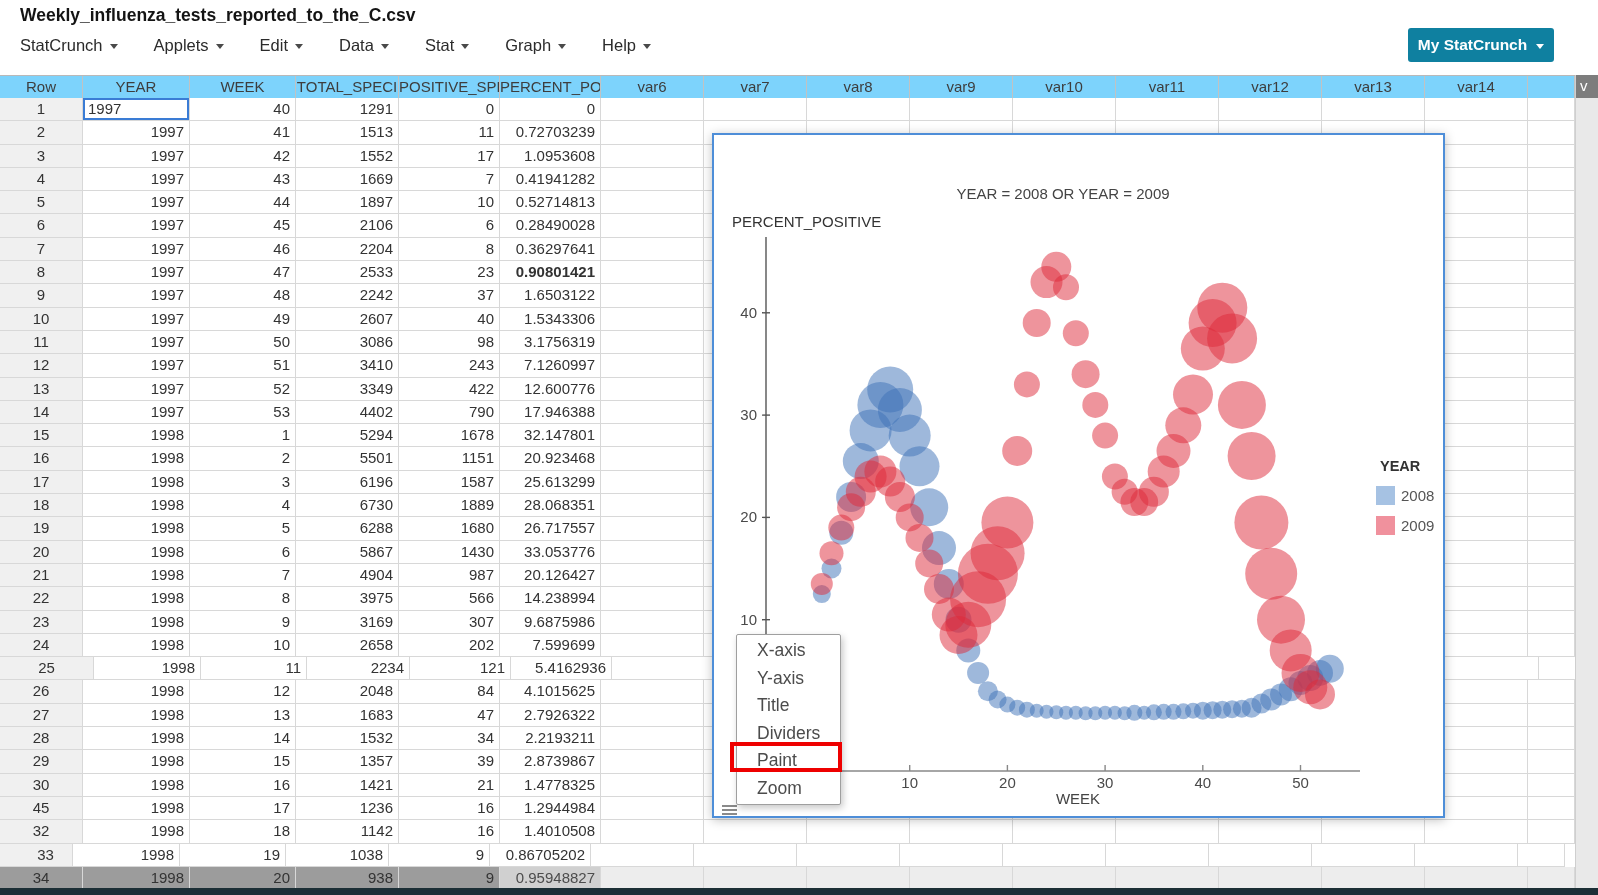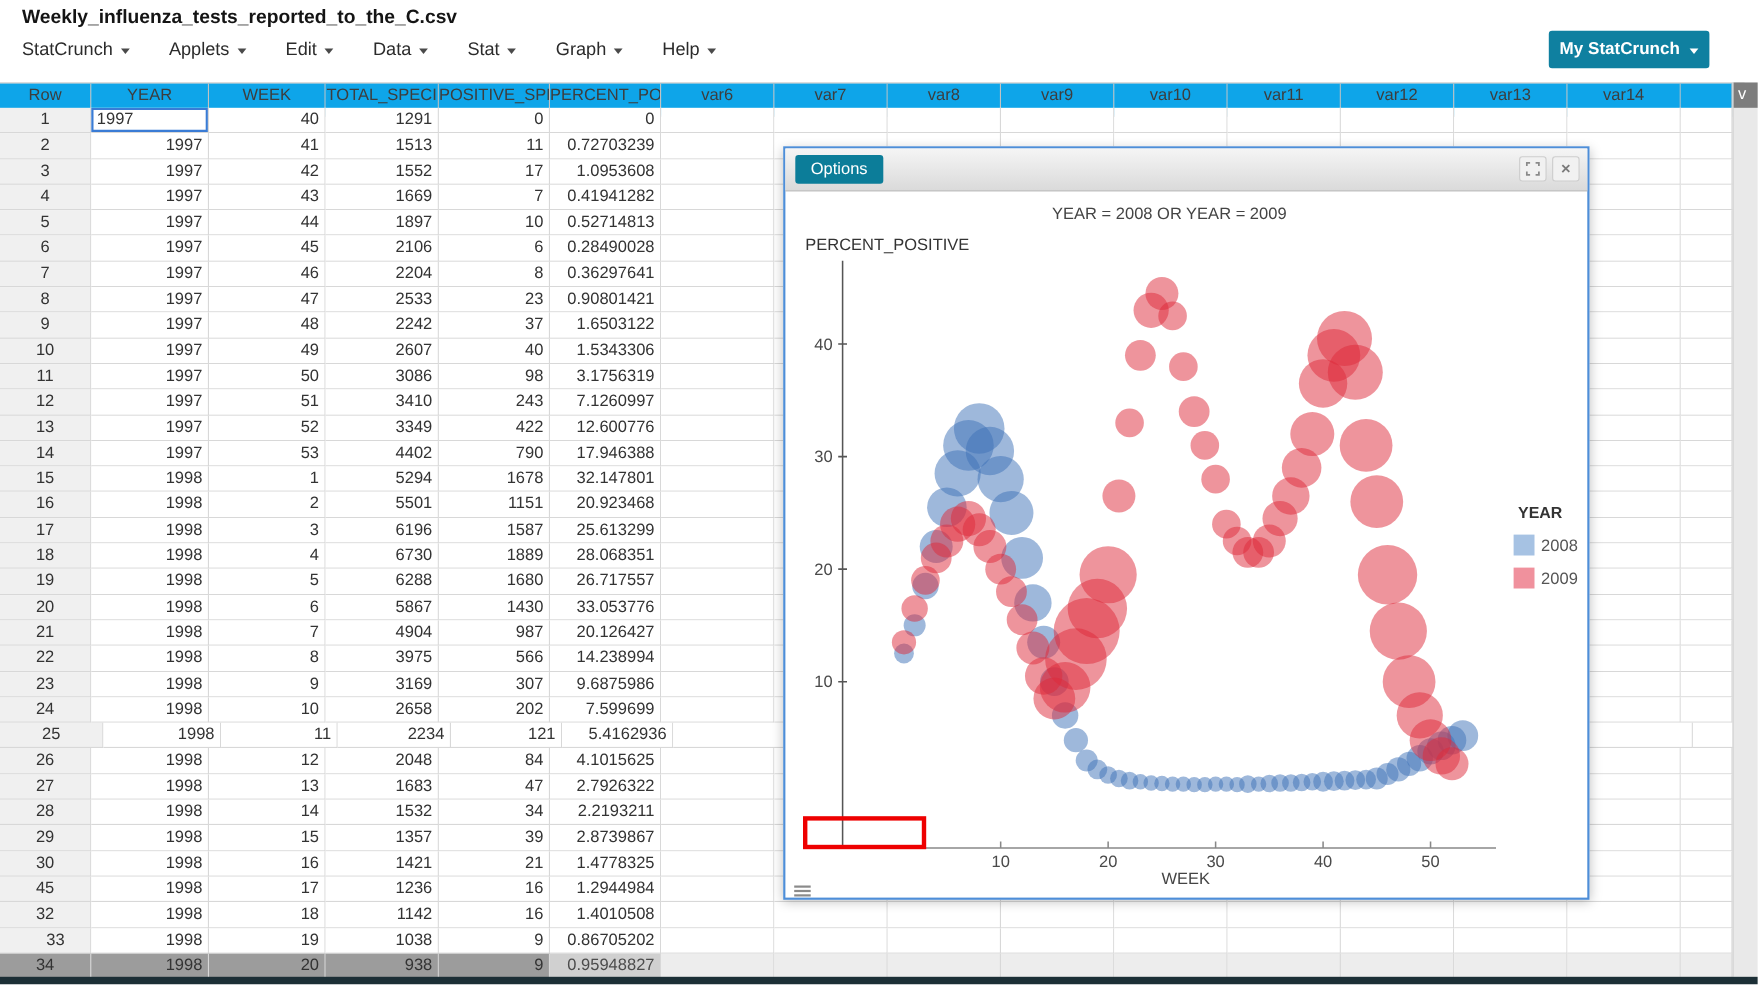--- a/index.html
+++ b/index.html
@@ -12,21 +12,21 @@
   .file-title{position:absolute;left:20px;top:5px;font-size:17.5px;font-weight:bold;color:#141414;}
   #menubar{position:absolute;left:20px;top:36px;display:flex;column-gap:36px;font-size:16.5px;color:#2b2b2b;}
   .menu-item{display:flex;align-items:center;gap:7px;cursor:pointer;white-space:nowrap;}
   .caret{width:0;height:0;border-left:4px solid transparent;border-right:4px solid transparent;border-top:5px solid #4a4a4a;margin-top:2px;}
   .caret-white{border-top-color:#ffffff;}
   .mystat{position:absolute;left:1408px;top:28px;width:146px;height:34px;background:#0f80a0;border-radius:3px;
     display:flex;align-items:center;justify-content:center;gap:9px;color:#fff;font-size:15.5px;font-weight:bold;cursor:pointer;}
   
   #sheet{position:absolute;left:0;top:75px;border-top:1px solid #b9b9b9;}
   .hrow{display:flex;height:22px;}
-  .hcell{box-sizing:border-box;height:30px;line-height:21px;background:#0ea5e9;border-right:1px solid #c2c2c2;border-bottom:1px solid #adadad;
+  .hcell{box-sizing:border-box;height:30px;line-height:21px;background:#7dd3fc;border-right:1px solid #c2c2c2;border-bottom:1px solid #adadad;
     font-size:15px;color:#3d3d3d;text-align:center;overflow:hidden;white-space:nowrap;flex:none;}
   .drow{display:flex;height:23.3px;}
   .cell{box-sizing:border-box;height:23.3px;line-height:22px;background:#fff;border-right:1px solid #d8d8d8;border-bottom:1px solid #d8d8d8;
     font-size:15px;color:#333;text-align:right;padding-right:5px;overflow:hidden;white-space:nowrap;flex:none;}
   .rownum{background:#f0f0f0;text-align:center;padding-right:0;color:#333;}
   .sel-cell{box-shadow:inset 0 0 0 2px #3a7cd5;text-align:left;padding-left:5px;}
   .hl-dark{background:#9c9c9c;}
   .hl-mid{background:#d0d0d0;color:#4c4c4c;}
   .hl-light{background:#ededed;}
   #vscroll{position:absolute;left:1575px;top:75px;width:23px;height:813px;background:#e9e9e9;border-left:1px solid #cfcfcf;box-sizing:border-box;}
@@ -233,21 +233,21 @@
         <div class="cell" style="width: 103px;"></div>
         <div class="cell" style="width: 103px;"></div>
         <div class="cell" style="width: 47px;"></div>
       </div>
       <div class="drow">
         <div class="cell rownum" style="width: 83px;">8</div>
         <div class="cell" style="width: 107px;">1997</div>
         <div class="cell" style="width: 106px;">47</div>
         <div class="cell" style="width: 103px;">2533</div>
         <div class="cell" style="width: 101px;">23</div>
-        <div class="cell" style="width: 101px;">0.90801421</div>
+        <div class="cell" style="width: 101px; font-weight: bold;">0.90801421</div>
         <div class="cell" style="width: 103px;"></div>
         <div class="cell" style="width: 103px;"></div>
         <div class="cell" style="width: 103px;"></div>
         <div class="cell" style="width: 103px;"></div>
         <div class="cell" style="width: 103px;"></div>
         <div class="cell" style="width: 103px;"></div>
         <div class="cell" style="width: 103px;"></div>
         <div class="cell" style="width: 103px;"></div>
         <div class="cell" style="width: 103px;"></div>
         <div class="cell" style="width: 47px;"></div>
@@ -678,21 +678,21 @@
         <div class="cell" style="width: 103px;"></div>
         <div class="cell" style="width: 103px;"></div>
         <div class="cell" style="width: 103px;"></div>
         <div class="cell" style="width: 103px;"></div>
         <div class="cell" style="width: 103px;"></div>
         <div class="cell" style="width: 103px;"></div>
         <div class="cell" style="width: 103px;"></div>
         <div class="cell" style="width: 47px;"></div>
       </div>
       <div class="drow">
-        <div class="cell rownum" style="width: 83px; padding-left: 19px;">33</div>
+        <div class="cell rownum" style="width: 73px; padding-left: 19px;">33</div>
         <div class="cell" style="width: 107px;">1998</div>
         <div class="cell" style="width: 106px;">19</div>
         <div class="cell" style="width: 103px;">1038</div>
         <div class="cell" style="width: 101px;">9</div>
         <div class="cell" style="width: 101px;">0.86705202</div>
         <div class="cell" style="width: 103px;"></div>
         <div class="cell" style="width: 103px;"></div>
         <div class="cell" style="width: 103px;"></div>
         <div class="cell" style="width: 103px;"></div>
         <div class="cell" style="width: 103px;"></div>
@@ -724,36 +724,20 @@
 
   <div id="vscroll">
     <div class="vthumb">
       <span>v</span>
     </div>
   </div>
 
   <div id="bottombar"></div>
 
   <div id="plotwin">
-    <div class="wtitle">
-      <div class="options-btn">Options</div>
-      <div class="win-ctrls">
-        <div class="winbtn">
-          <svg width="13" height="13" viewBox="0 0 13 13">
-            <g stroke="#8a8a8a" stroke-width="1.6" fill="none">
-              <path d="M1 4 L1 1 L4 1"></path>
-                <path d="M9 1 L12 1 L12 4"></path>
-              <path d="M12 9 L12 12 L9 12"></path>
-                <path d="M4 12 L1 12 L1 9"></path>
-            </g>
-          </svg>
-        </div>
-        <div class="winbtn">×</div>
-      </div>
-    </div>
     <svg id="chartsvg" width="729" height="643">
         <text x="349" y="26" text-anchor="middle" font-size="15" fill="#444">YEAR = 2008 OR YEAR = 2009</text>
         <text x="18" y="54" font-size="15" fill="#333">PERCENT_POSITIVE</text>
         <text x="364" y="631" text-anchor="middle" font-size="15" fill="#444">WEEK</text>
         <g fill="rgba(62,113,184,0.5)">
           <circle cx="107.8" cy="421.1" r="9"></circle>
           <circle cx="117.5" cy="395.5" r="10"></circle>
           <circle cx="127.3" cy="359.7" r="12"></circle>
           <circle cx="137.1" cy="323.9" r="15"></circle>
           <circle cx="146.8" cy="288.1" r="18"></circle>
@@ -885,20 +869,28 @@
           <text x="586.5" y="615" text-anchor="middle">50</text>
         </g>
         <g>
           <text x="666" y="298" font-size="14.5" font-weight="bold" fill="#333">YEAR</text>
           <rect x="662" y="313" width="19" height="19" fill="#a6c2e3"></rect>
           <text x="687" y="328" font-size="15" fill="#555">2008</text>
           <rect x="662" y="343" width="19" height="19" fill="#f0919d"></rect>
           <text x="687" y="358" font-size="15" fill="#555">2009</text>
         </g>
       </svg>
+    <div id="ctxmenu">
+        <div class="ctx-item">X-axis</div>
+        <div class="ctx-item">Y-axis</div>
+        <div class="ctx-item">Title</div>
+        <div class="ctx-item">Dividers</div>
+        <div class="ctx-item">Paint</div>
+        <div class="ctx-item">Zoom</div>
+      </div>
     <div id="paintbox"></div>
     <div class="hamburger">
         <i></i>
         <i></i>
         <i></i>
       </div>
   </div>
 </div>
 
 </body></html>

